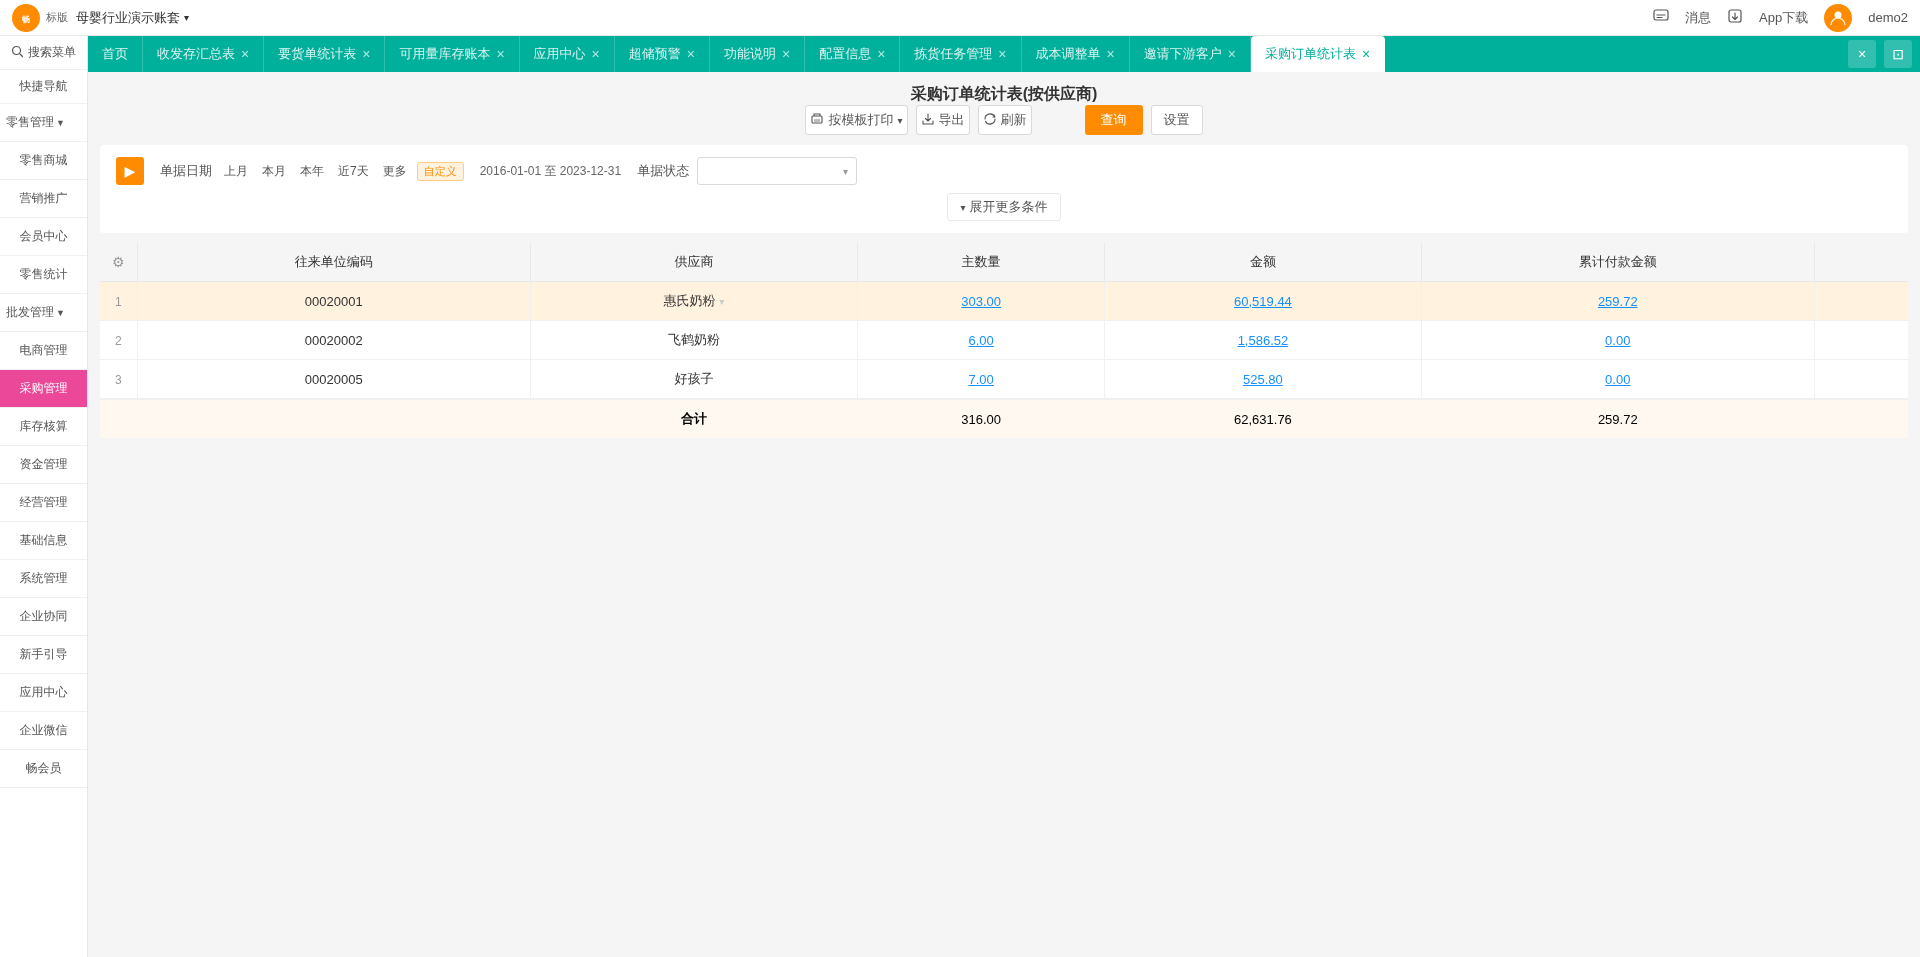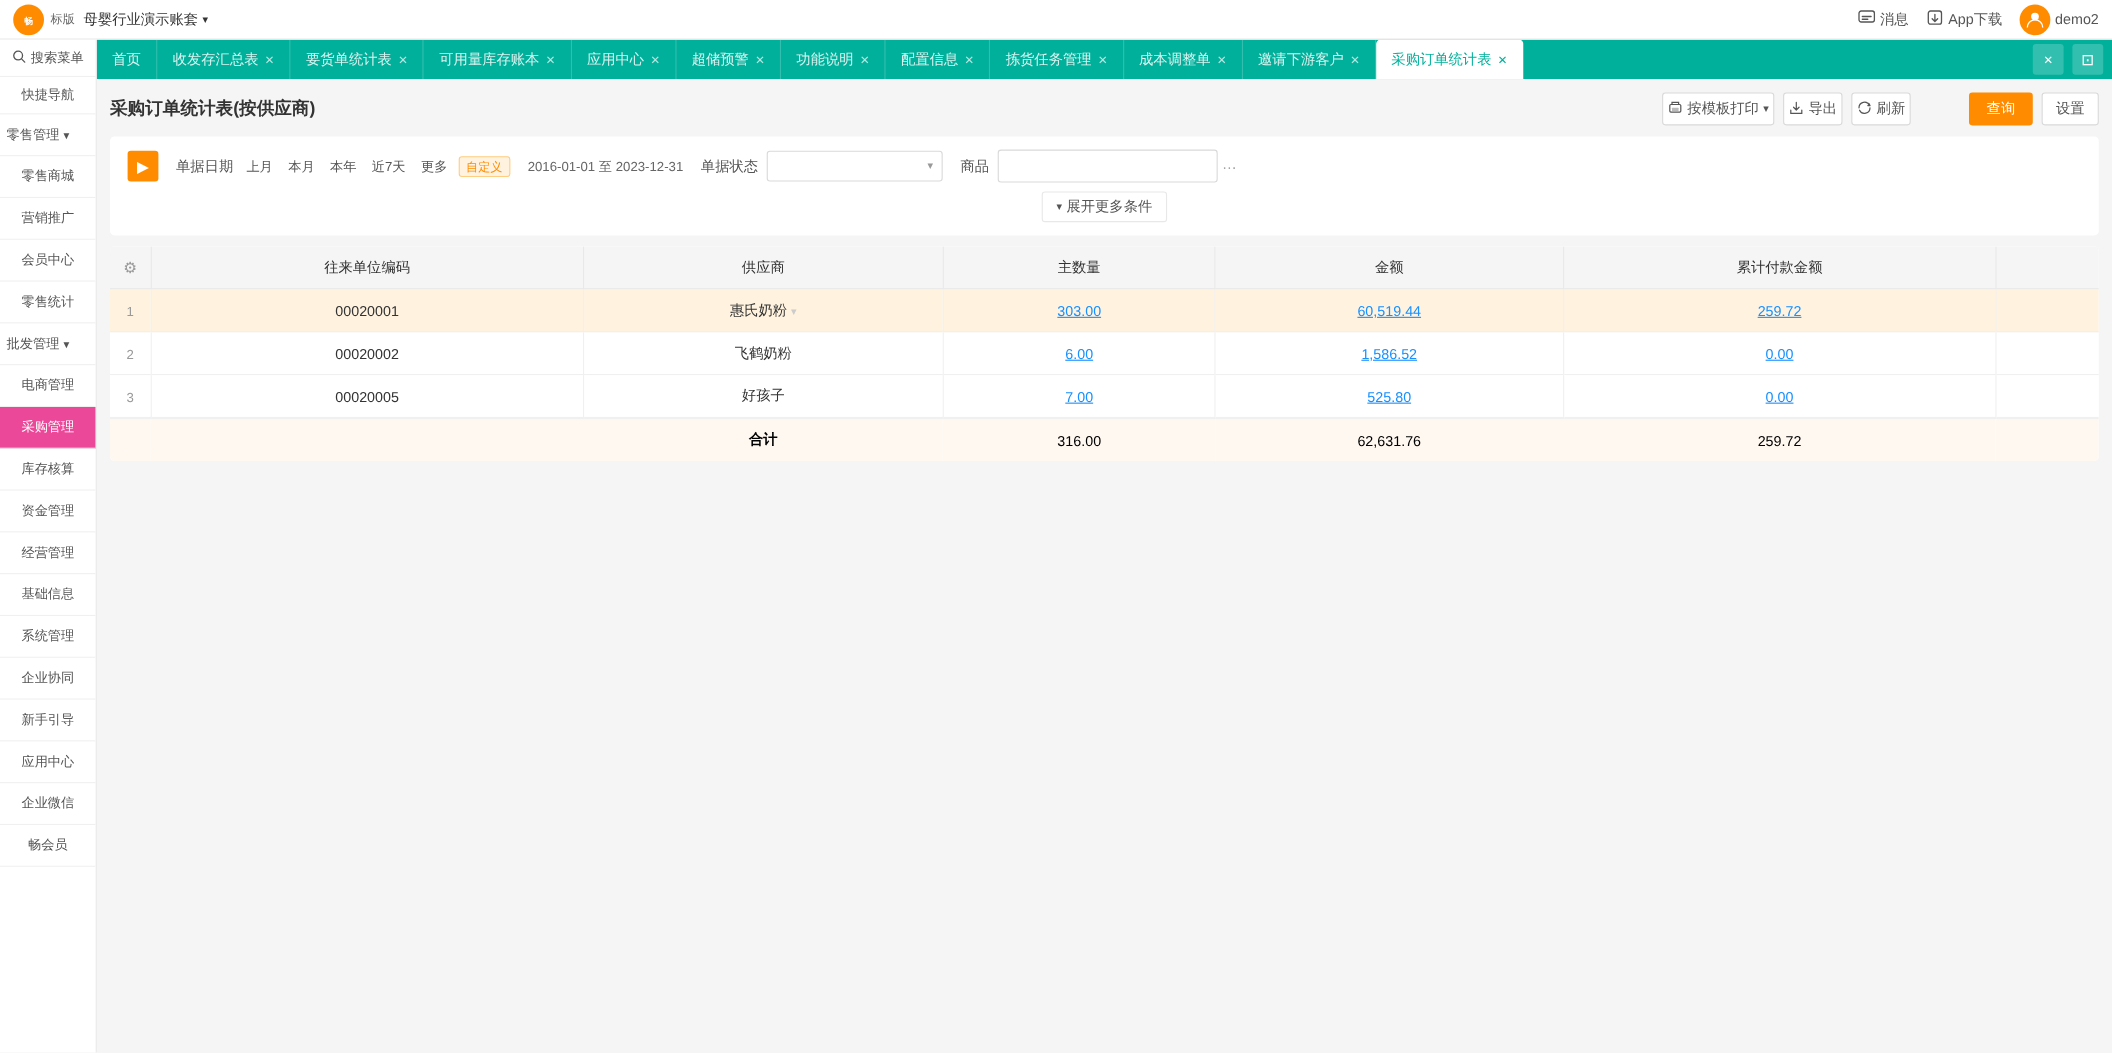--- a/index.html
+++ b/index.html
@@ -16,21 +16,21 @@
       justify-content: space-between;
     }
     .top-bar-left { display: flex; align-items: center; gap: 8px; }
     .logo-area { display: flex; align-items: center; gap: 6px; }
     .logo-icon { width: 28px; height: 28px; background: #ff8c00; border-radius: 50%; display: flex; align-items: center; justify-content: center; color: white; font-size: 11px; font-weight: bold; }
     .logo-text { font-size: 11px; color: #666; }
     .workspace-selector { display: flex; align-items: center; gap: 4px; font-size: 13px; color: #333; cursor: pointer; }
     .workspace-selector span { color: #333; font-family: Liberation Serif, serif; }
     .workspace-arrow { font-size: 10px; color: #999; }
     .top-bar-right { display: flex; align-items: center; gap: 16px; }
-    .top-bar-item { display: flex; align-items: center; gap: 4px; font-size: 13px; color: #555; cursor: pointer; }
+    .top-bar-item { display: flex; align-items: center; gap: 16px; font-size: 13px; color: #555; cursor: pointer; }
     .user-avatar { width: 28px; height: 28px; border-radius: 50%; background: #ff8c00; display: flex; align-items: center; justify-content: center; color: white; font-size: 12px; }
 
     
     .main-layout { display: flex; flex: 1; overflow: hidden; }
 
     
     .sidebar { width: 88px; background: #fff; border-right: 1px solid #e8e8e8; display: flex; flex-direction: column; overflow-y: auto; }
     .sidebar-search { padding: 8px 6px; border-bottom: 1px solid #f0f0f0; text-align: center; font-size: 12px; color: #555; cursor: pointer; }
     .sidebar-nav-label { padding: 8px 6px; text-align: center; font-size: 12px; color: #555; cursor: pointer; border-bottom: 1px solid #f0f0f0; }
     .sidebar-item { padding: 10px 6px; text-align: center; font-size: 12px; color: #555; cursor: pointer; border-bottom: 1px solid #f0f0f0; }
@@ -47,21 +47,21 @@
     .tab-item.active { background: #fff; color: #00b09b; font-weight: 500; border-radius: 4px 4px 0 0; }
     .tab-item.active .tab-close { color: #00b09b; }
     .tab-close { font-size: 14px; color: rgba(255,255,255,0.7); cursor: pointer; }
     .tab-bar-end { display: flex; align-items: center; gap: 8px; margin-left: auto; padding-right: 8px; }
     .tab-bar-btn { display: flex; align-items: center; justify-content: center; width: 28px; height: 28px; background: rgba(255,255,255,0.2); border-radius: 3px; color: white; cursor: pointer; font-size: 14px; }
 
     
     .page-content { flex: 1; background: #f5f5f5; overflow-y: auto; padding: 12px; }
 
     
-    .page-header { display: flex; align-items: center; justify-content: space-between; margin-bottom: 10px; }
+    .page-header { display: flex; align-items: center; justify-content: space-between; margin-bottom: 10px; flex-direction: column; }
     .page-title { font-size: 16px; font-weight: 600; color: #333; }
     .page-actions { display: flex; align-items: center; gap: 8px; }
 
     
     .filter-area { background: #fff; border-radius: 4px; padding: 12px 16px; margin-bottom: 10px; }
     .filter-row { display: flex; align-items: center; gap: 16px; flex-wrap: wrap; }
     .filter-item { display: flex; align-items: center; gap: 8px; }
     .filter-label { font-size: 13px; color: #555; white-space: nowrap; }
     .date-shortcuts { display: flex; align-items: center; gap: 6px; }
     .date-shortcut { font-size: 12px; color: #555; cursor: pointer; padding: 2px 4px; }
@@ -311,27 +311,20 @@
           </div>
 
           <div class="filter-item">
             <span class="filter-label">单据状态</span>
             <div class="filter-select" style="min-width:160px;">
               <span style="color:#ccc;">　</span>
               <span style="font-size:10px;color:#999;">▾</span>
             </div>
           </div>
 
-          <div class="filter-item">
-            <span class="filter-label">商品</span>
-            <div style="display:flex;align-items:center;gap:4px;">
-              <div class="filter-input" style="min-width:200px; height:30px;"></div>
-              <span class="ellipsis">···</span>
-            </div>
-          </div>
         </div>
 
         <div class="expand-row">
           <div class="expand-btn">
             <span style="font-size:10px;">▾</span>
             <span>展开更多条件</span>
           </div>
         </div>
       </div>
 

